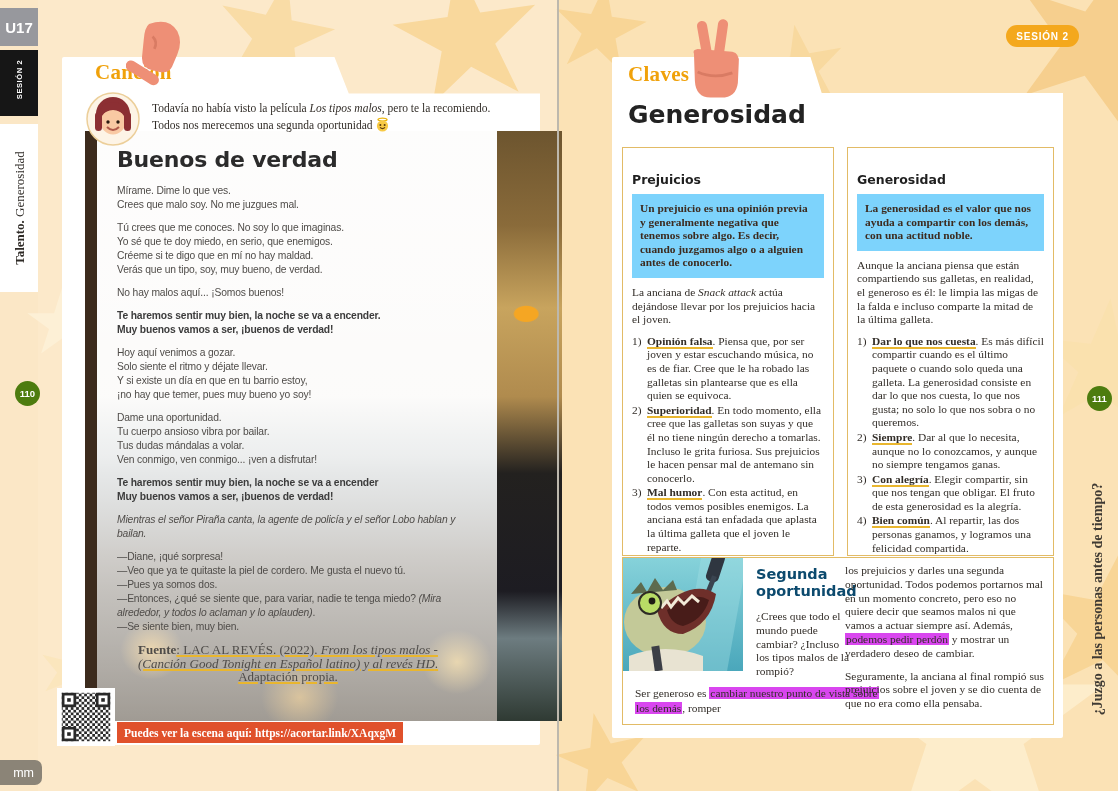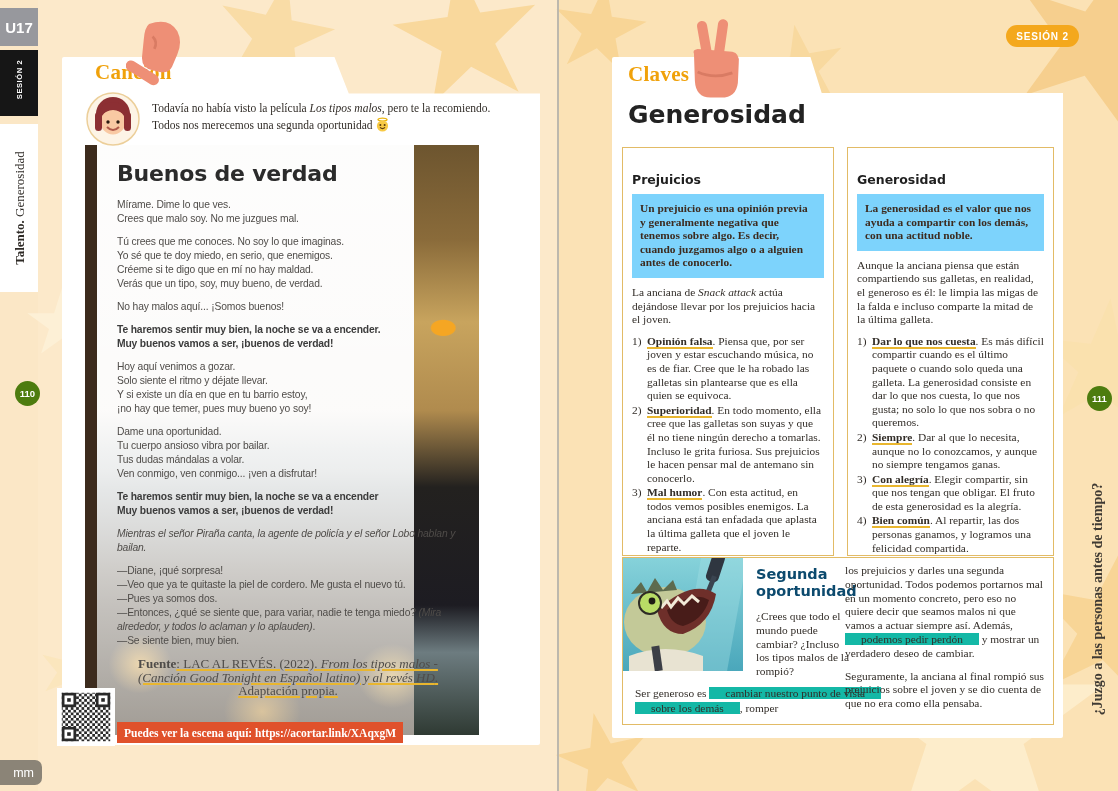--- a/index.html
+++ b/index.html
@@ -61,21 +61,21 @@
   .hand-point{left:126px;top:20px;}
   .hand-peace{left:683px;top:18px;}
 
   
   .avatar{left:86px;top:92px;z-index:4;}
   .intro{left:152px;top:100px;width:395px;font-size:11.5px;line-height:16.5px;color:#322d28;z-index:4;}
   .it{font-style:italic;}
   .halo-emoji{vertical-align:-3px;}
 
   
-  .song-card{left:85px;top:145px;width:394px;height:590px;overflow:hidden;z-index:3;}
+  .song-card{left:85px;top:131px;width:477px;height:590px;overflow:hidden;z-index:3;}
   .song-bg{position:absolute;inset:0;background:
       linear-gradient(90deg,#3c2b1d 0 12px,rgba(0,0,0,0) 12px),
       radial-gradient(45px 42px at 14% 88%,rgba(232,172,60,.85),rgba(232,172,60,0) 70%),
       radial-gradient(55px 50px at 45% 96%,rgba(208,148,42,.75),rgba(208,148,42,0) 70%),
       radial-gradient(50px 46px at 78% 90%,rgba(232,182,72,.8),rgba(232,182,72,0) 70%),
       linear-gradient(180deg,#efe9e4 0%,#e8e2da 45%,#9aa4a4 52%,#6f7a7c 58%,#5b5347 72%,#392e1f 100%);}
   .song-wolf{position:absolute;right:0;top:0;width:65px;height:100%;background:
       radial-gradient(20px 13px at 45% 31%,#f5a623 58%,rgba(245,166,35,0) 66%),
       linear-gradient(180deg,#6d552f 0%,#8a6b3a 16%,#c8a45e 30%,#b08b4e 45%,#23211f 58%,#1d1c22 78%,#6d7c80 86%,#2f3a33 100%);}
   .song-overlay{position:absolute;left:12px;right:65px;top:0;bottom:0;background:
@@ -94,21 +94,21 @@
   .colbox{background:#fff;border:1.5px solid #e2bb66;box-sizing:border-box;padding:24px 9px;z-index:4;
       font-size:11.4px;line-height:13.6px;color:#322d28;}
   .box-prej{left:622px;top:147px;width:212px;height:409px;}
   .box-gen{left:847px;top:147px;width:207px;height:409px;}
   .colbox h3{margin:0 0 7px 0;font:bold 12.5px "DejaVu Sans",sans-serif;color:#1f1f1f;}
   .pinkbox{background:#7dd3fc;padding:8px;color:#3d2b1f;font-weight:600;margin-bottom:8px;}
   .colpara{margin-bottom:8px;}
   .numlist .item{display:flex;margin-bottom:1px;}
   .numlist .num{width:15px;flex:none;}
   .kw{font-weight:bold;border-bottom:2px solid #e9b62e;}
-  .hl{background:#14b8a6;padding:0 16px;box-decoration-break:clone;margin-top:16px;-webkit-box-decoration-break:clone;}
+  .hl{background:#d946ef;padding:0 1px;box-decoration-break:clone;margin-top:16px;-webkit-box-decoration-break:clone;}
 
   
   .box-segunda{left:622px;top:557px;width:432px;height:168px;background:#fff;border:1.5px solid #e2bb66;box-sizing:border-box;z-index:4;}
   .fish-img{position:absolute;left:0;top:0;width:120px;height:113px;z-index:5;}
   .so-head{position:absolute;left:133px;top:8px;width:104px;font:bold 14.5px "DejaVu Sans",sans-serif;color:#0c4a6e;line-height:17px;}
   .so-question{position:absolute;left:133px;top:52px;width:98px;font-size:11.4px;line-height:13.8px;color:#322d28;}
   .so-left-cont{position:absolute;left:12px;top:128px;width:255px;font-size:11.4px;line-height:14.5px;color:#322d28;}
   .so-right{position:absolute;left:222px;top:6px;width:200px;font-size:11.4px;line-height:13.8px;color:#322d28;}
   .so-right .p2{margin-top:9px;}
 

